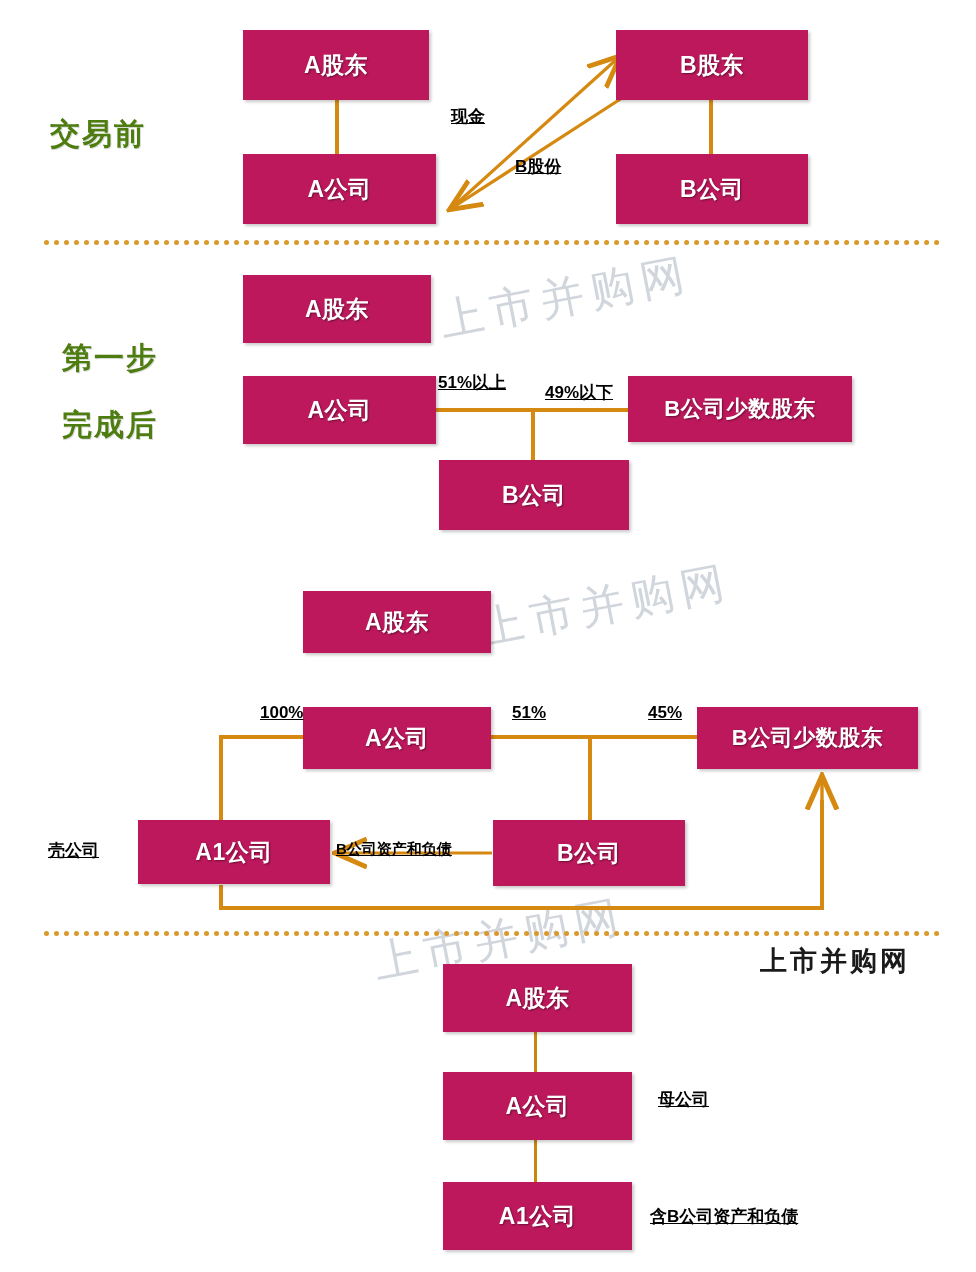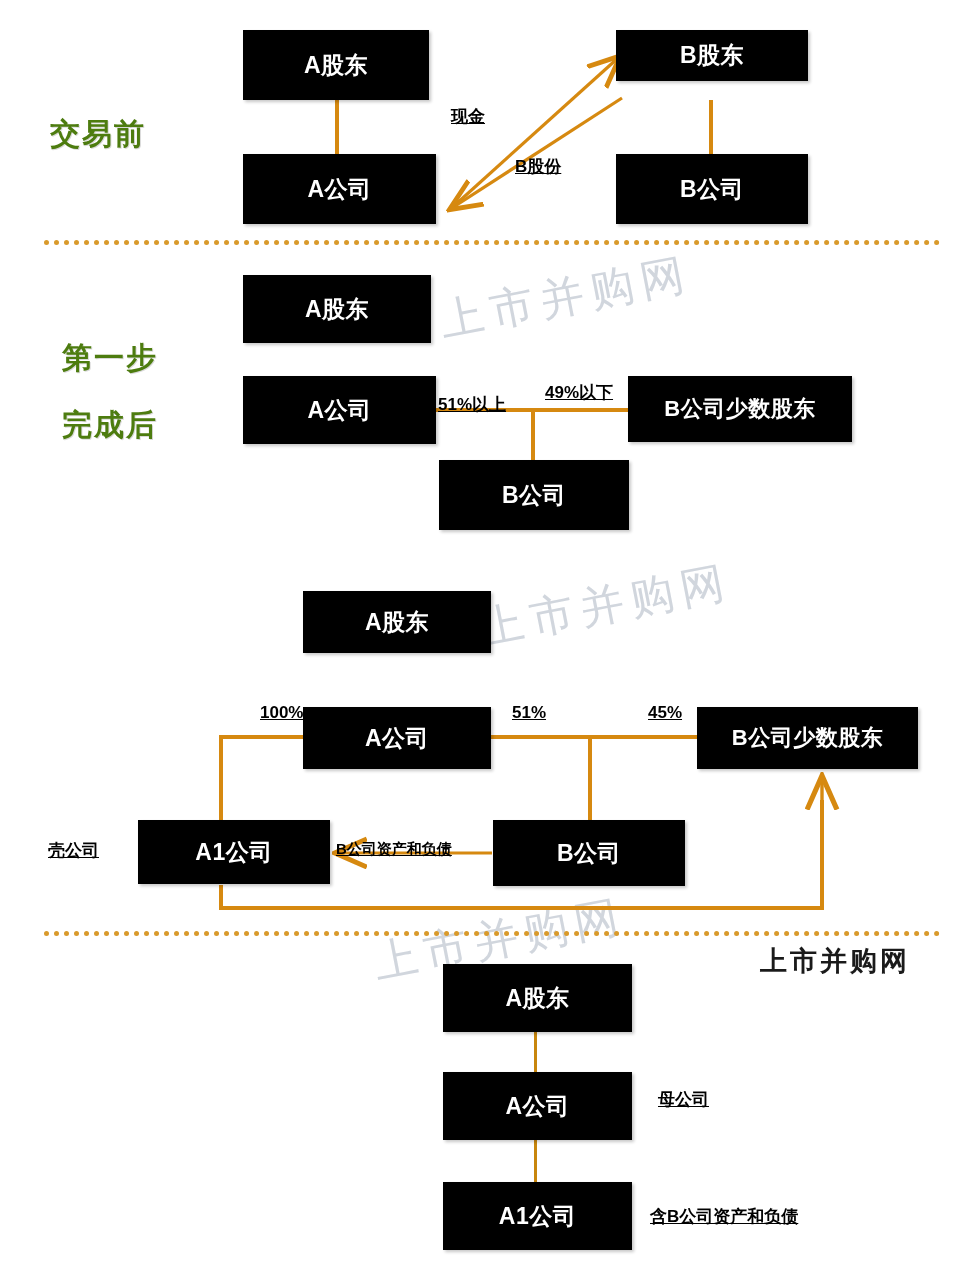--- a/index.html
+++ b/index.html
@@ -15,21 +15,21 @@
     position: relative;
     width: 976px;
     height: 1272px;
     background: #ffffff;
     overflow: hidden;
   }
 
   
   .box {
     position: absolute;
-    background: #000000;
+    background: #be185d;
     box-sizing: border-box;
     display: flex;
     align-items: center;
     justify-content: center;
     box-shadow: 2px 2px 3px rgba(0,0,0,0.22);
     z-index: 5;
   }
   .box .box-label {
     color: #ffffff;
     font-weight: bold;
@@ -144,21 +144,21 @@
 
   <div class="stage-label" style="left:50px; top:114px;">交易前</div>
 
   <div class="conn v" style="left:335px; top:100px; height:54px;"></div>
 
   <div class="conn v" style="left:709px; top:100px; height:54px;"></div>
 
   <div class="box" style="left:243px; top:30px; width:186px; height:70px;">
     <span class="box-label">A股东</span>
   </div>
-  <div class="box" style="left:616px; top:30px; width:192px; height:51px;">
+  <div class="box" style="left:616px; top:30px; width:192px; height:70px;">
     <span class="box-label">B股东</span>
   </div>
   <div class="box" style="left:243px; top:154px; width:193px; height:70px;">
     <span class="box-label">A公司</span>
   </div>
   <div class="box" style="left:616px; top:154px; width:192px; height:70px;">
     <span class="box-label">B公司</span>
   </div>
 
   <div class="note" style="left:451px; top:105px;">现金</div>
@@ -178,21 +178,21 @@
   <div class="box" style="left:243px; top:376px; width:193px; height:68px;">
     <span class="box-label">A公司</span>
   </div>
   <div class="box narrowtext" style="left:628px; top:376px; width:224px; height:66px;">
     <span class="box-label">B公司少数股东</span>
   </div>
   <div class="box" style="left:439px; top:460px; width:190px; height:70px;">
     <span class="box-label">B公司</span>
   </div>
 
-  <div class="note pct" style="left:438px; top:393px;">51%以上</div>
+  <div class="note pct" style="left:438px; top:371px;">51%以上</div>
   <div class="note pct" style="left:545px; top:381px;">49%以下</div>
 
   <div class="box" style="left:303px; top:591px; width:188px; height:62px;">
     <span class="box-label">A股东</span>
   </div>
 
   <div class="conn h" style="left:219px; top:735px; width:90px;"></div>
   <div class="conn v" style="left:219px; top:735px; height:88px;"></div>
 
   <div class="conn h" style="left:491px; top:735px; width:208px;"></div>

